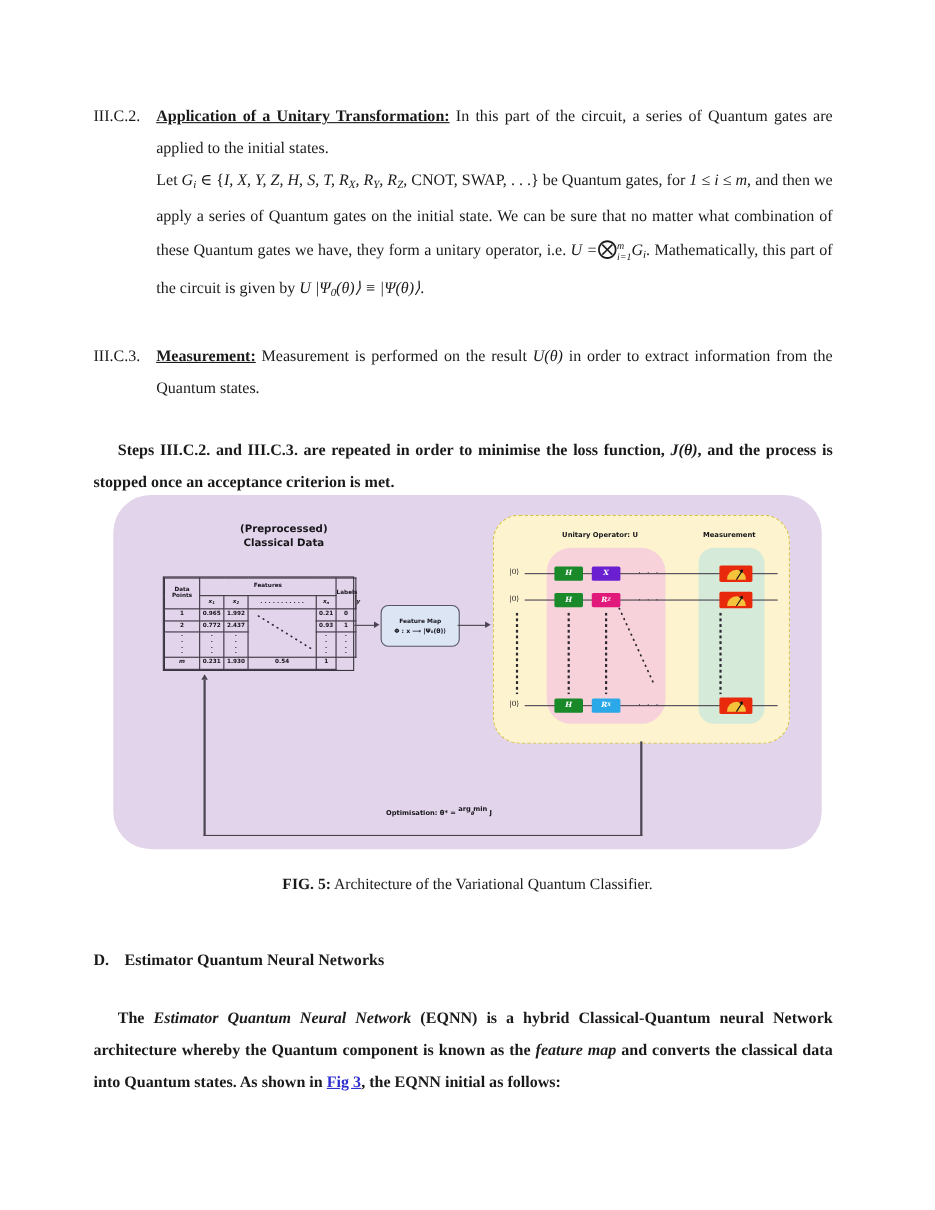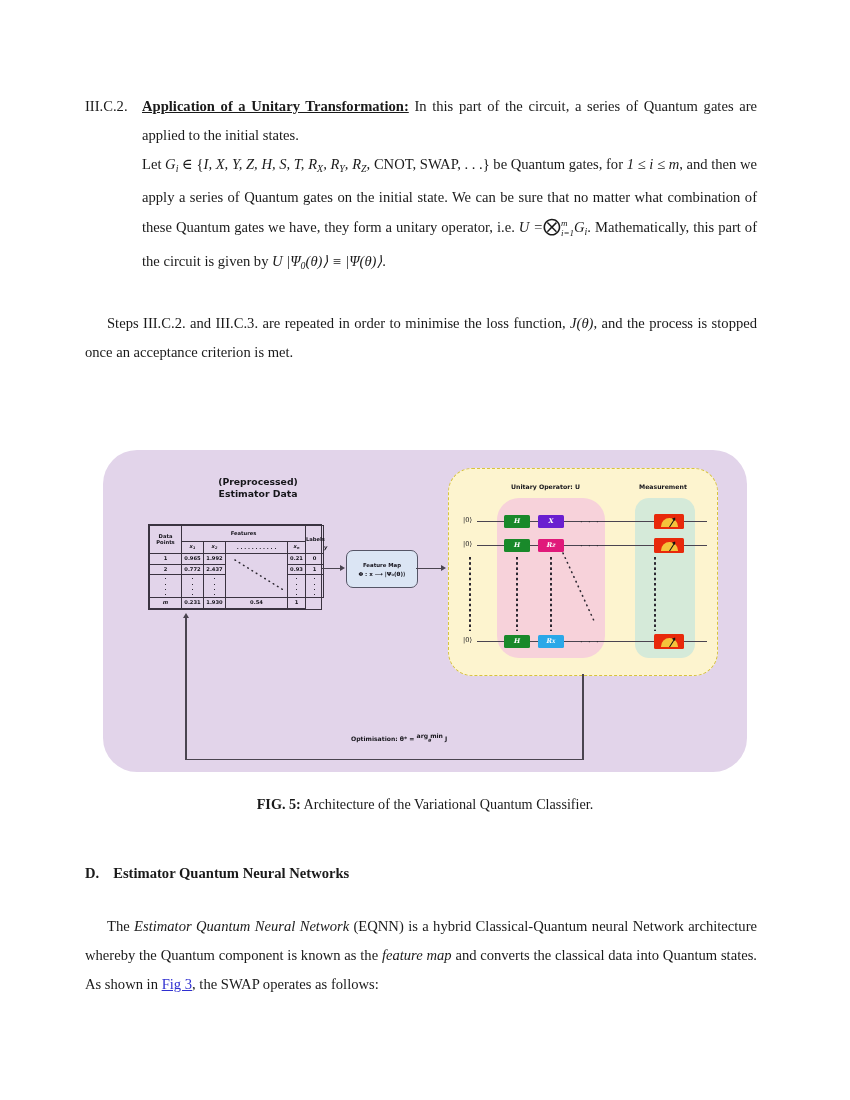--- a/index.html
+++ b/index.html
@@ -55,20 +55,21 @@
   .mathit { font-style: italic; font-family: "Liberation Serif", serif; }
   sub {
     font-size: 0.68em;
     vertical-align: -0.28em;
     font-style: italic;
   }
   .para {
     margin: 0;
     text-indent: 22px;
     text-align: justify;
+    font-weight: bold;
   }
   .gap { height: 28.8px; }
   .tensorbig {
     font-size: 1.22em;
     position: relative;
     display: inline-block;
   }
   .limits {
     display: inline-block;
     vertical-align: middle;
@@ -377,32 +378,38 @@
   <div class="body-text">
 
     <div class="num-item">
       <div class="num-label">III.C.2.</div>
       <div class="num-body">
         <p><b class="run-in">Application of a Unitary Transformation:</b> <span>In this part of the circuit, a series of Quantum gates are applied to the initial states.</span></p>
         <p><span>Let </span><span class="mathit">G</span><sub>i</sub><span> ∈ {</span><span class="mathit">I, X, Y, Z, H, S, T, R</span><sub>X</sub><span class="mathit">, R</span><sub>Y</sub><span class="mathit">, R</span><sub>Z</sub><span>, CNOT, SWAP, . . .}</span><span> be Quantum gates, for </span><span class="mathit">1 ≤ i ≤ m</span><span>, and then we apply a series of Quantum gates on the initial state. We can be sure that no matter what combination of these Quantum gates we have, they form a unitary operator, i.e. </span><span class="mathit">U =</span><span class="tensorbig">⨂</span><span class="limits"><span class="t">m</span><span class="b">i=1</span></span><span class="mathit">G</span><sub>i</sub><span>. Mathematically, this part of the circuit is given by </span><span class="mathit">U |Ψ</span><sub>0</sub><span class="mathit">(θ)⟩ ≡ |Ψ(θ)⟩</span><span>.</span></p>
       </div>
     </div>
 
+    <div class="num-item" style="margin-top:28.8px;">
+      <div class="num-label">III.C.3.</div>
+      <div class="num-body">
+        <p><b class="run-in">Measurement:</b> <span>Measurement is performed on the result </span><span class="mathit">U(θ)</span><span> in order to extract information from the Quantum states.</span></p>
+      </div>
+    </div>
 
     <div class="gap"></div>
 
     <p class="para"><span>Steps III.C.2. and III.C.3. are repeated in order to minimise the loss function, </span><span class="mathit">J(θ)</span><span>, and the process is stopped once an acceptance criterion is met.</span></p>
   </div>
 
   <div class="figure-wrap">
     <div class="fig-outer"></div>
 
     <div class="fig-title">
       <span>(Preprocessed)</span><br>
-      <span>Estimator Data</span>
+      <span>Classical Data</span>
     </div>
 
     <div class="data-table">
       <table>
         <colgroup>
           <col style="width:32px">
             <col style="width:22px">
             <col style="width:22px">
           <col style="width:62px">
             <col style="width:18px">
@@ -576,16 +583,16 @@
   <div class="fig-caption">
     <b>FIG. 5:</b>
     <span>Architecture of the Variational Quantum Classifier.</span>
   </div>
 
   <div class="section-d">
     <span class="lbl">D.</span><span>Estimator Quantum Neural Networks</span>
   </div>
 
   <div class="tail-text">
-    <p class="para"><span>The </span><i>Estimator Quantum Neural Network</i><span> (EQNN) is a hybrid Classical-Quantum neural Network architecture whereby the Quantum component is known as the </span><i>feature map</i><span> and converts the classical data into Quantum states. As shown in </span><a href="#" class="reflink">Fig 3</a><span>, the SWAP operates as follows:</span></p>
+    <p class="para"><span>The </span><i>Estimator Quantum Neural Network</i><span> (EQNN) is a hybrid Classical-Quantum neural Network architecture whereby the Quantum component is known as the </span><i>feature map</i><span> and converts the classical data into Quantum states. As shown in </span><a href="#" class="reflink">Fig 3</a><span>, the EQNN initial as follows:</span></p>
   </div>
 
 </div>
 
 </body></html>

